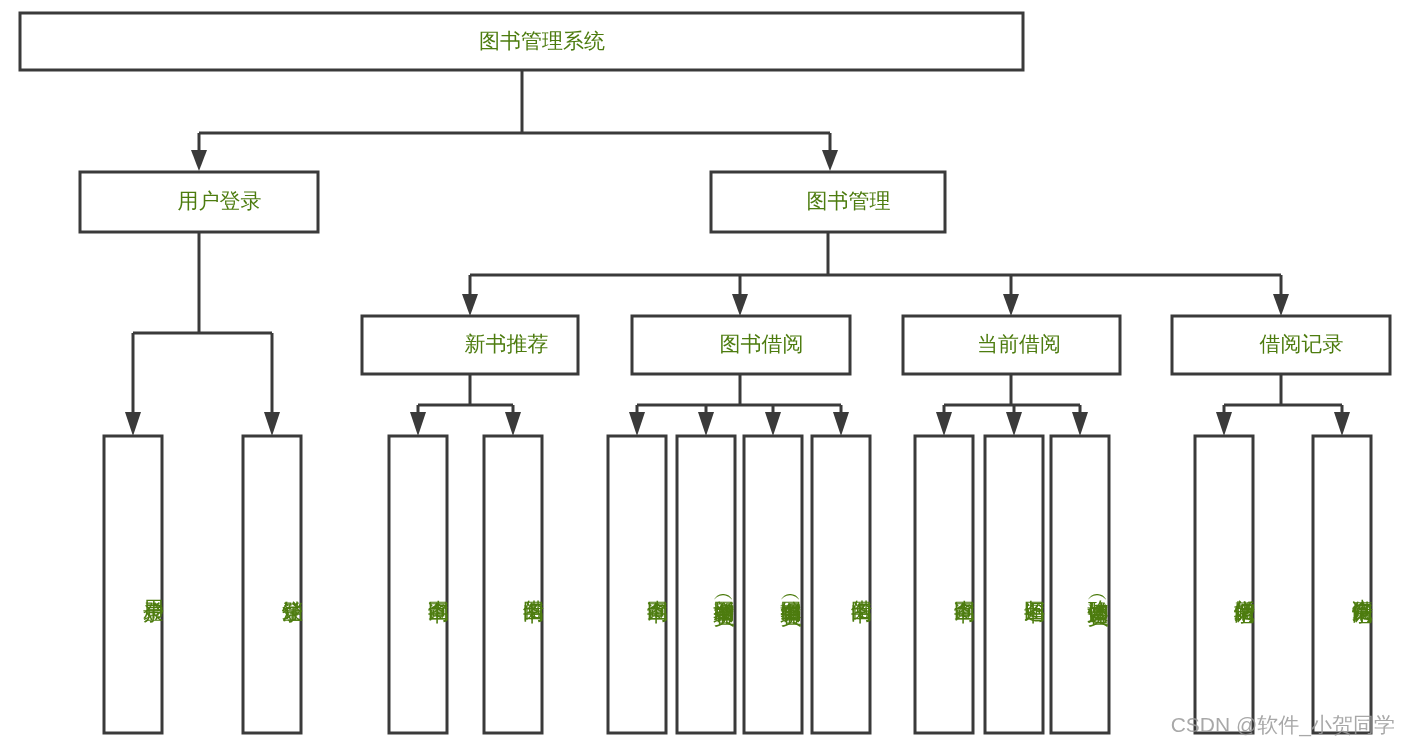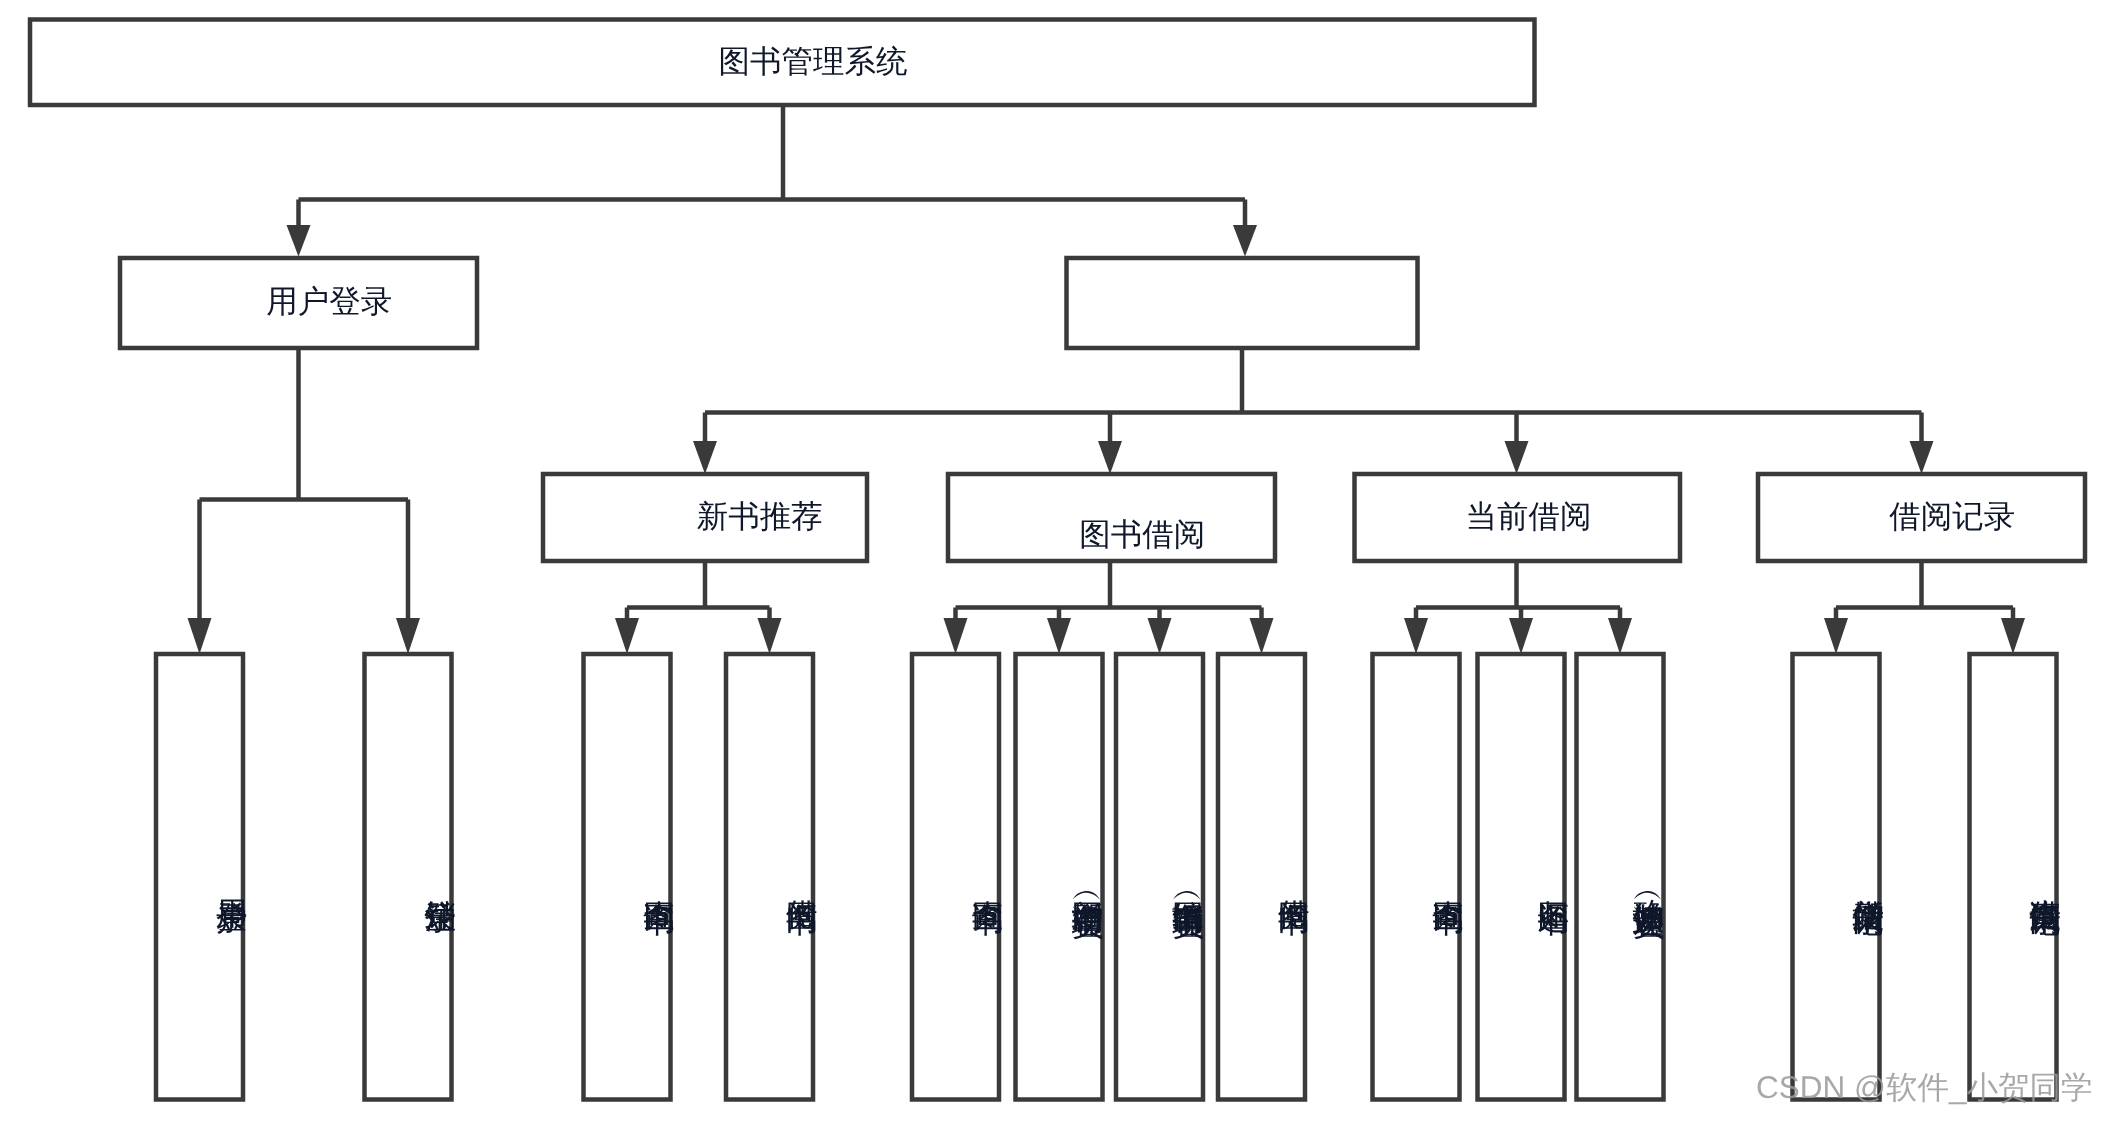--- a/index.html
+++ b/index.html
@@ -39,22 +39,22 @@
   }
   .arrow-head {
     fill: #3a3a3a;
     stroke: none;
   }
   .node-label {
     position: absolute;
     display: flex;
     align-items: center;
     justify-content: center;
-    color: #0f172a;
-    font-family: Liberation Sans, sans-serif;
+    color: #4d7c0f;
+    font-family: Liberation Serif, serif;
     pointer-events: none;
     box-sizing: border-box;
     padding-left: 41px;
   }
   .node-label.horizontal {
     font-size: 21px;
     line-height: 1.2;
     white-space: nowrap;
   }
   .node-label.vertical {
@@ -188,23 +188,24 @@
     <rect class="node-rect" x="1051" y="436" width="58" height="297"></rect>
 
     <rect class="node-rect" x="1195" y="436" width="58" height="297"></rect>
     <rect class="node-rect" x="1313" y="436" width="58" height="297"></rect>
 
   </svg>
 
   <div class="node-label horizontal" style="left:20px; top:13px; width:1003px; height:57px;">图书管理系统</div>
 
   <div class="node-label horizontal" style="left:80px; top:172px; width:238px; height:60px;">用户登录</div>
+  <div class="node-label horizontal" style="left:711px; top:172px; width:234px; height:60px;">图书管理</div>
 
   <div class="node-label horizontal" style="left:362px; top:316px; width:216px; height:58px;margin-left:16px;">新书推荐</div>
-  <div class="node-label horizontal" style="left:632px; top:328px; width:218px; height:58px;">图书借阅</div>
+  <div class="node-label horizontal" style="left:632px; top:316px; width:218px; height:58px;">图书借阅</div>
   <div class="node-label horizontal" style="left:903px; top:316px; width:191px; height:58px;">当前借阅</div>
   <div class="node-label horizontal" style="left:1172px; top:316px; width:218px; height:58px;">借阅记录</div>
 
   <div class="node-label vertical centered" style="left:104px; top:436px; width:58px; height:297px;">用户登录</div>
   <div class="node-label vertical centered" style="left:243px; top:436px; width:58px; height:297px;">注销登录</div>
 
   <div class="node-label vertical centered" style="left:389px; top:436px; width:58px; height:297px;">查询图书</div>
   <div class="node-label vertical centered" style="left:484px; top:436px; width:58px; height:297px;">借阅图书</div>
 
   <div class="node-label vertical centered" style="left:608px; top:436px; width:58px; height:297px;">查询图书</div>

